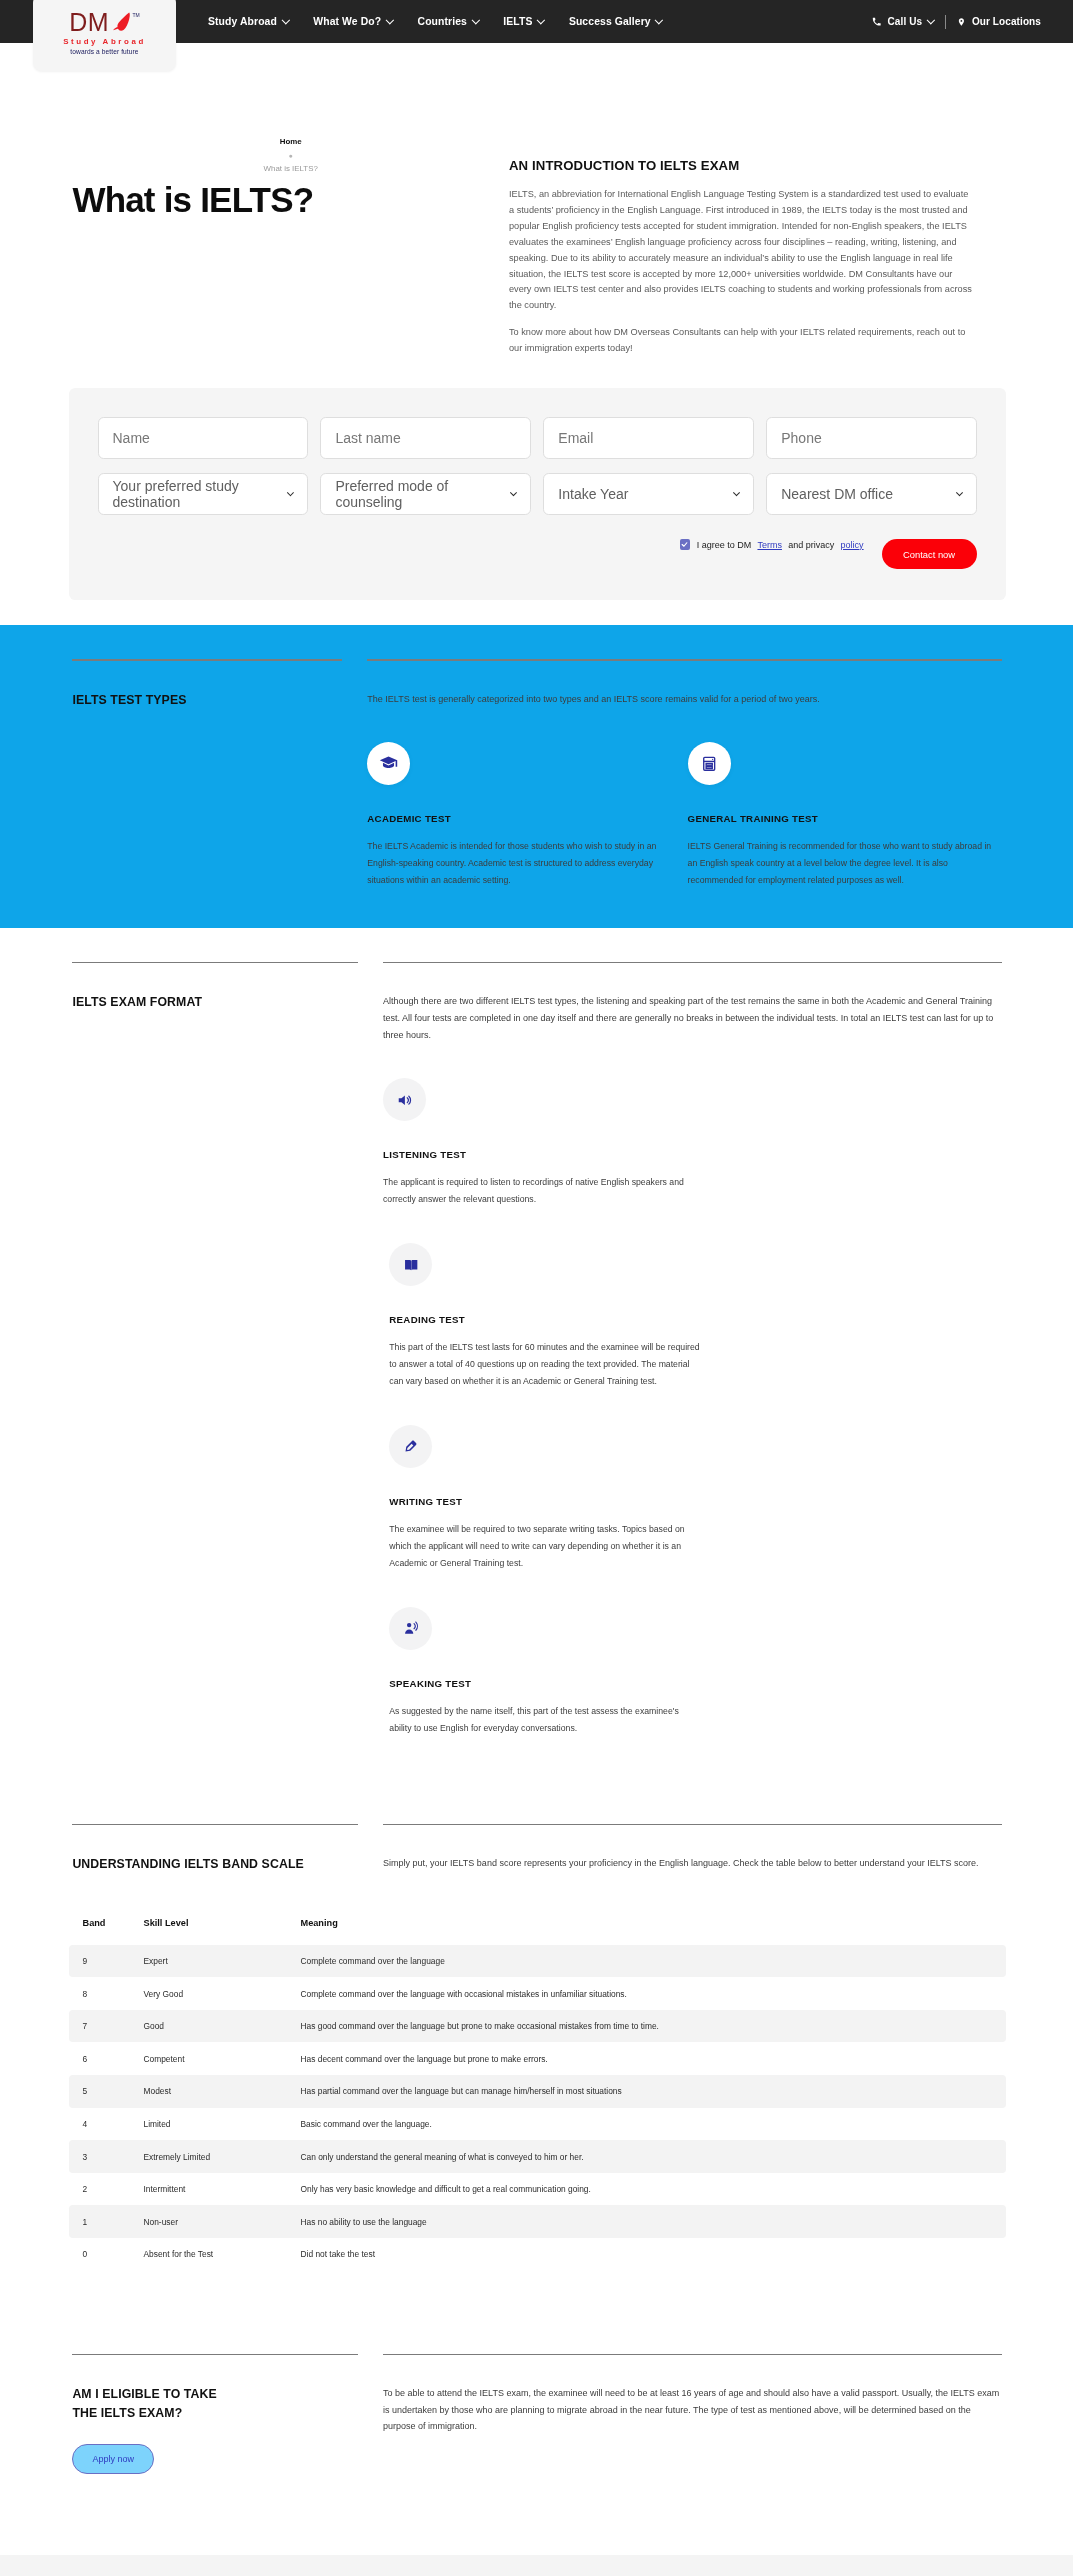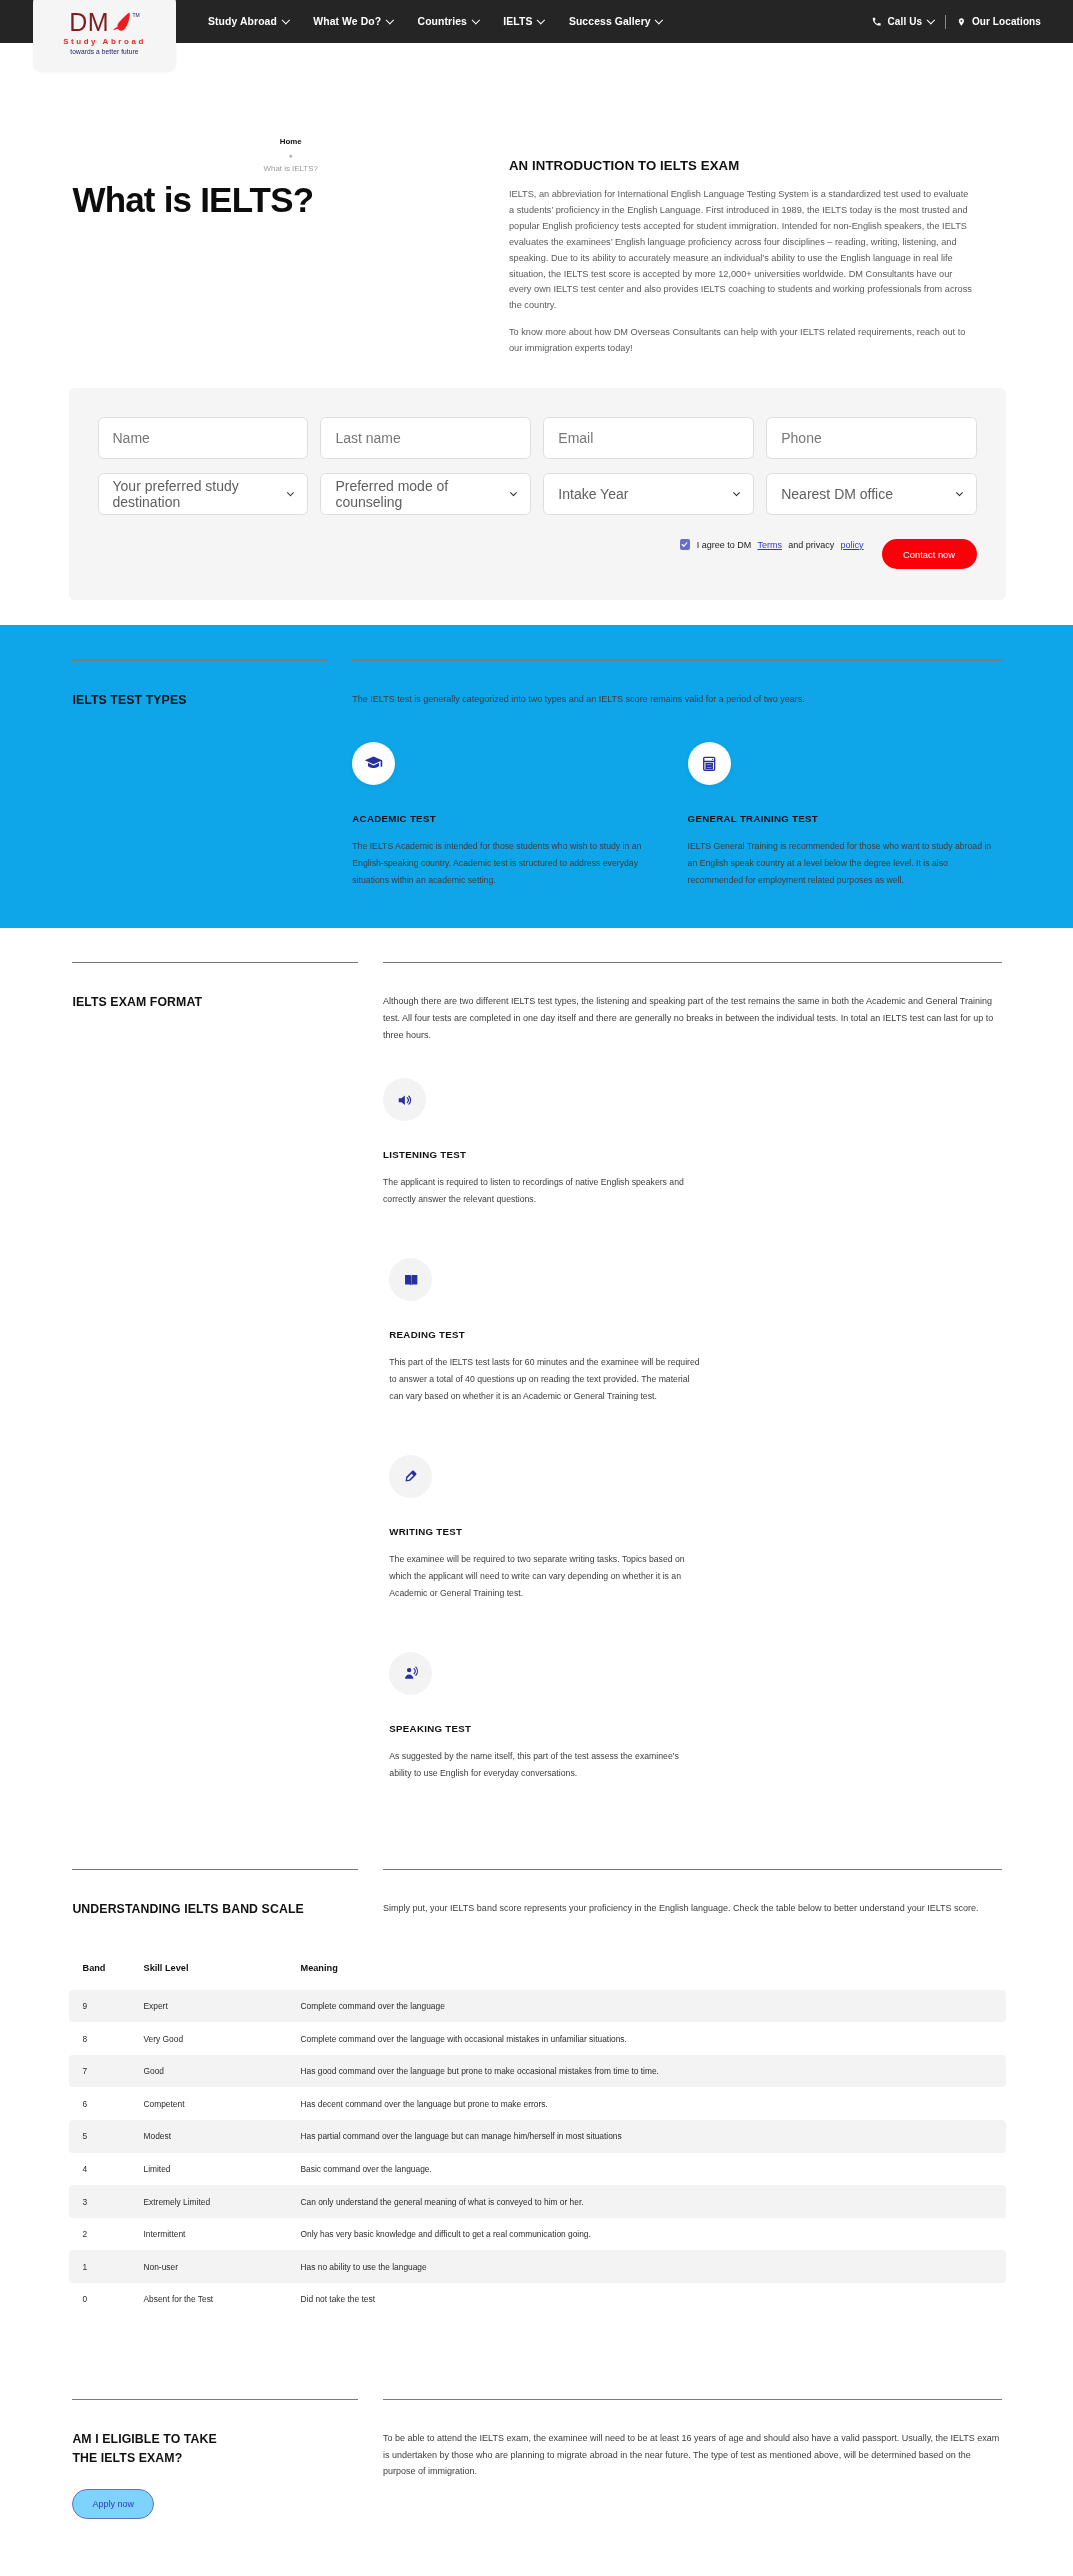--- a/index.html
+++ b/index.html
@@ -199,21 +199,21 @@
   .col-right { flex: 1; padding-right: 16.4px; }
   .rule { height: 1.3px; background: #7b7b7b; margin-bottom: 30px; }
   h3.sec-title {
     font-size: 12.3px; font-weight: 700; color: #111; letter-spacing: 0.1px;
     line-height: 1.55;
   }
   p.sec-lead {
     font-size: 9px; line-height: 1.85; color: #3c3c3c; max-width: 629px;
   }
   .cards {
-    display: flex; gap: 15px; margin-top: 35px;
+    display: flex; gap: 0; margin-top: 35px;
   }
   .card { width: 314px; }
   .card + .card { margin-left: 6.3px; }
   .icon-circle {
     width: 43px; height: 43px; border-radius: 50%;
     background: #ffffff;
     display: flex; align-items: center; justify-content: center;
     margin-bottom: 28px;
     box-shadow: 0 1.3px 5px rgba(0,0,0,.05);
   }

